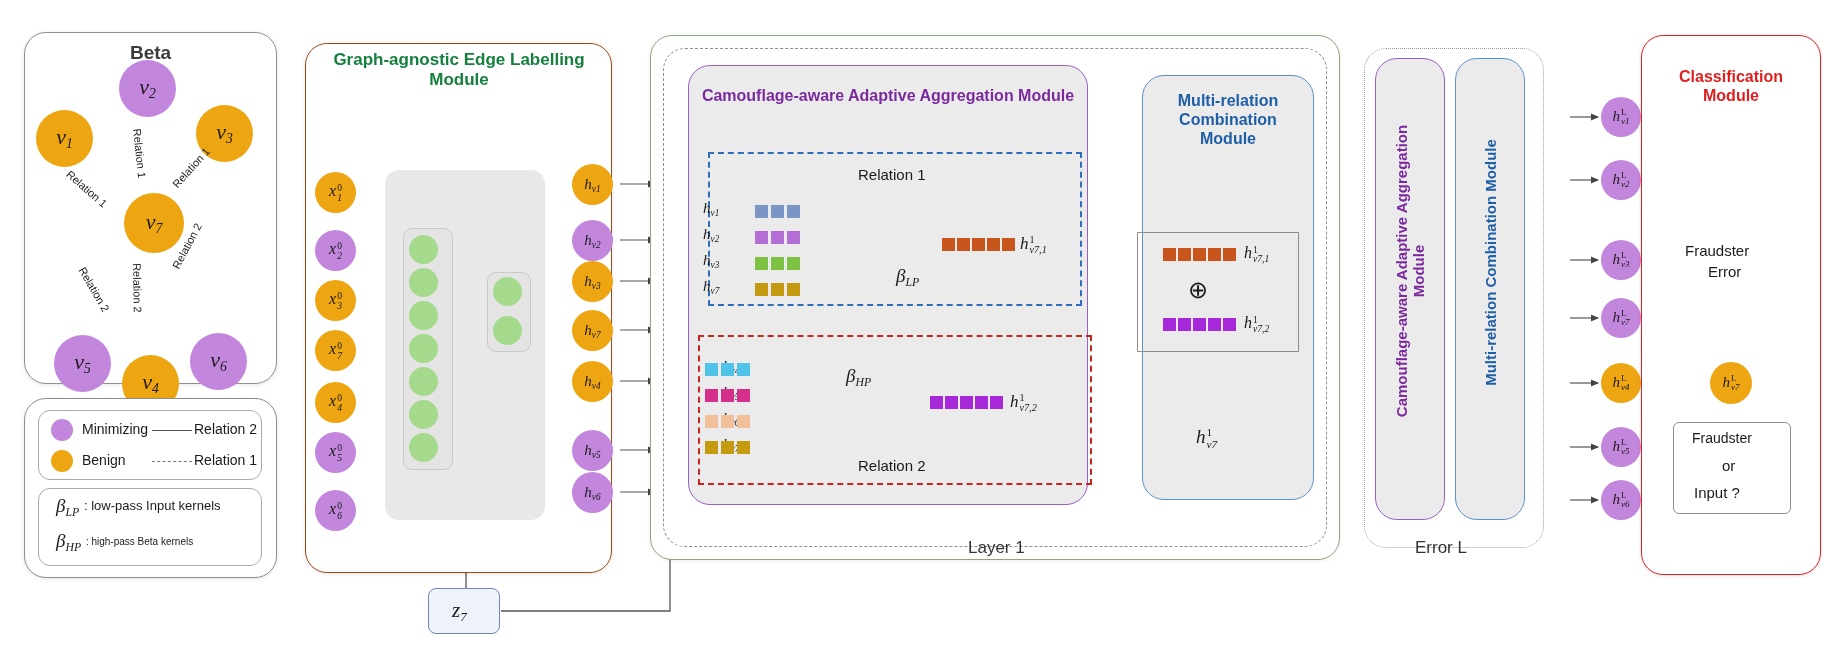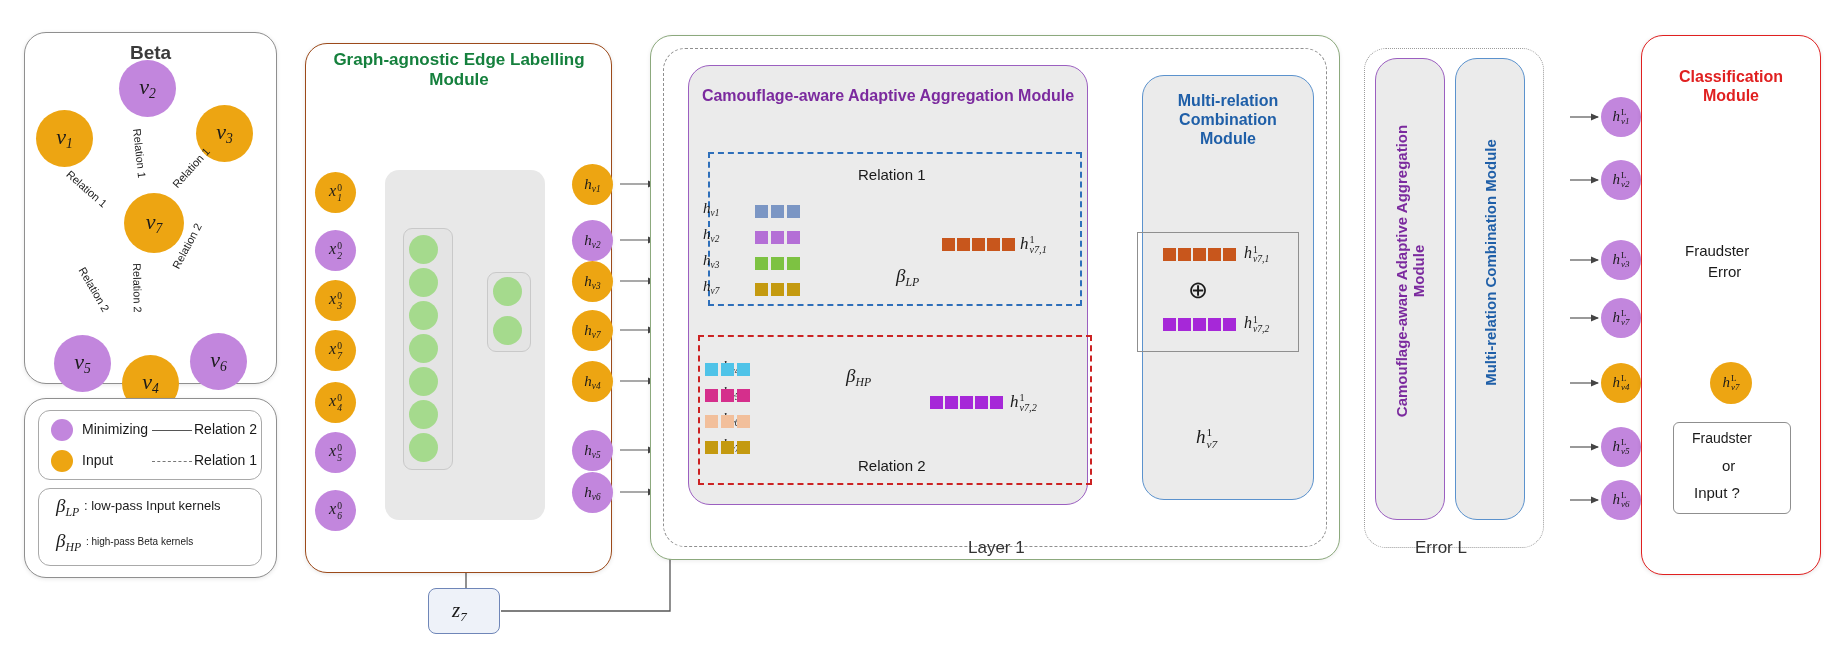--- a/index.html
+++ b/index.html
@@ -171,21 +171,21 @@
   <div class="txt" style="left:87px;top:265px;font-size:11px;transform:rotate(60deg);transform-origin:left top;">Relation 2</div>
   <div class="txt" style="left:143px;top:263px;font-size:11px;transform:rotate(89deg);transform-origin:left top;">Relation 2</div>
   <div class="txt" style="left:170px;top:265px;font-size:11px;transform:rotate(-62deg);transform-origin:left top;">Relation 2</div>
 
   <div class="panel" style="left:24px;top:398px;width:253px;height:180px;border:1.6px solid #8f8f8f;box-shadow:0 1px 4px rgba(0,0,0,.10);"></div>
   <div class="panel" style="left:38px;top:410px;width:224px;height:70px;border:1.2px solid #a9a9a9;border-radius:12px;"></div>
 
   <div style="position:absolute;left:51px;top:419px;width:22px;height:22px;border-radius:50%;background:#c286dd;"></div>
   <div class="txt" style="left:82px;top:421px;font-size:14px;">Minimizing</div>
   <div style="position:absolute;left:51px;top:450px;width:22px;height:22px;border-radius:50%;background:#eda512;"></div>
-  <div class="txt" style="left:82px;top:452px;font-size:14px;">Input</div>
+  <div class="txt" style="left:82px;top:452px;font-size:14px;">Benign</div>
 
   <div style="position:absolute;left:152px;top:430px;width:40px;height:0;border-top:1.6px solid #555;"></div>
   <div class="txt" style="left:194px;top:421px;font-size:14px;">Relation 2</div>
   <div style="position:absolute;left:152px;top:461px;width:40px;height:0;border-top:1.8px dashed #777;"></div>
   <div class="txt" style="left:194px;top:452px;font-size:14px;">Relation 1</div>
 
   <div class="panel" style="left:38px;top:488px;width:224px;height:78px;border:1.2px solid #a9a9a9;border-radius:12px;"></div>
   <div class="lbl" style="left:56px;top:495px;font-size:19px;">
     β<span class="sub" style="font-style:italic;">LP</span>
     <span class="txt" style="position:relative;font-style:normal;font-family:'Liberation Sans',sans-serif;font-size:13px;top:-2px;">: low-pass Input kernels</span>

